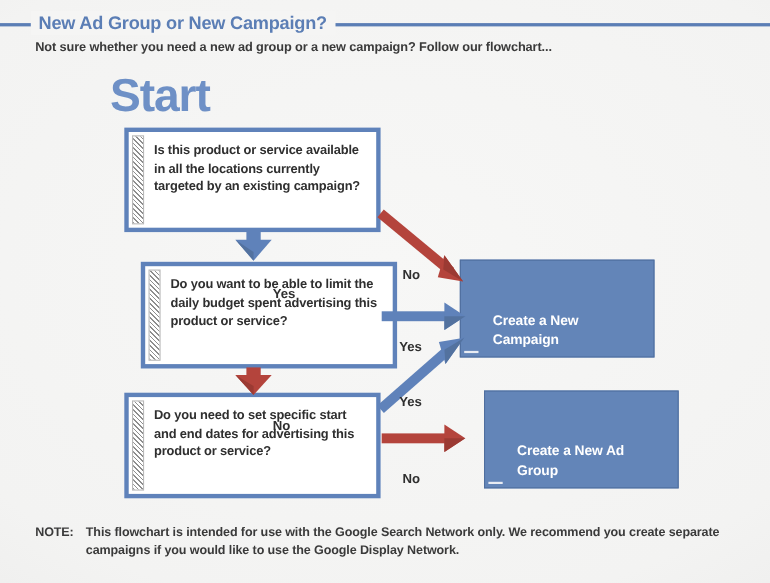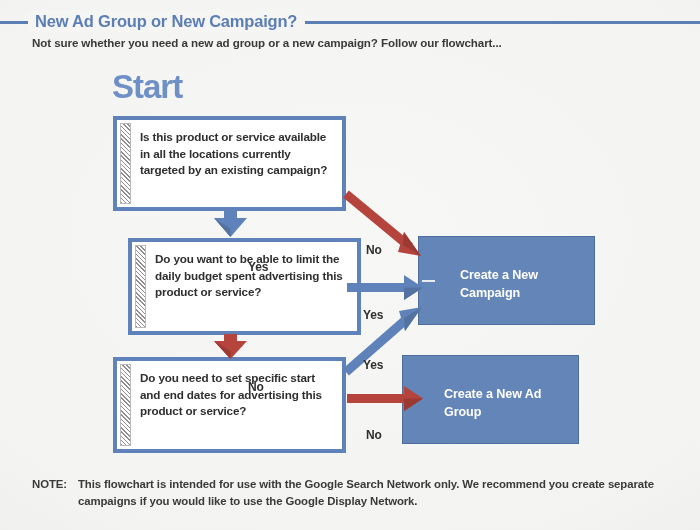--- a/index.html
+++ b/index.html
@@ -45,22 +45,22 @@
     font-size: 11.6px;
     font-weight: bold;
     color: #3a3a3a;
     letter-spacing: -0.1px;
     white-space: nowrap;
   }
 
   
   #start-label {
     position: absolute;
-    left: 112px; top: 64px;
-    font-size: 33px;
+    left: 100px; top: 64px;
+    font-size: 42px;
     font-weight: bold;
     color: #6e90c6;
     letter-spacing: -1px;
     line-height: 46px;
   }
 
   
   .qbox {
     position: absolute;
     background: #ffffff;
@@ -93,22 +93,21 @@
   #box-q1 { left: 113px; top: 116px; width: 233px; height: 95px; }
   #box-q2 { left: 128px; top: 238px; width: 233px; height: 97px; }
   #box-q3 { left: 113px; top: 357px; width: 233px; height: 96px; justify-content: flex-end; }
 
   
   .rbox {
     position: absolute;
     background: #6385b8;
     border: 1px solid #4f6e9e;
     display: flex;
-    align-items: center;
-    gap: 12px;
+    align-items: flex-end;
   }
   .rbox .hatch {
     width: 13px;
     flex: 0 0 13px;
     margin: 3px 0 3px 3px;
     border: 1px solid #e8ecf3;
     background-color: #6385b8;
     background-image: repeating-linear-gradient(
       45deg,
       #ffffff 0px, #ffffff 1.4px,
@@ -119,21 +118,21 @@
     flex: 1 1 auto;
     padding: 13px 10px 6px 13px;
     font-size: 12.6px;
     font-weight: bold;
     color: #ffffff;
     line-height: 18px;
     letter-spacing: -0.1px;
   }
 
   #box-campaign { left: 418px; top: 236px; width: 177px; height: 89px; }
-  #box-adgroup  { left: 402px; top: 355px; width: 177px; height: 89px; }
+  #box-adgroup  { left: 440px; top: 355px; width: 177px; height: 89px; }
 
   
   .alabel {
     position: absolute;
     font-size: 12px;
     font-weight: bold;
     color: #2f2f2f;
     letter-spacing: -0.1px;
     white-space: nowrap;
     margin-top: 44px;

